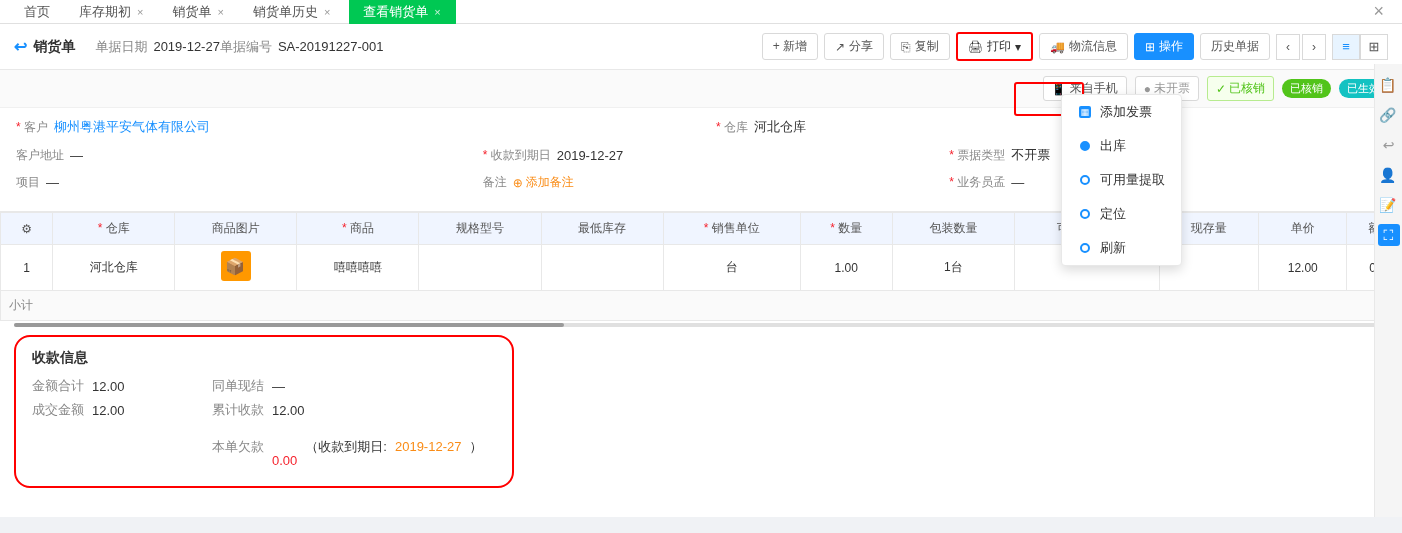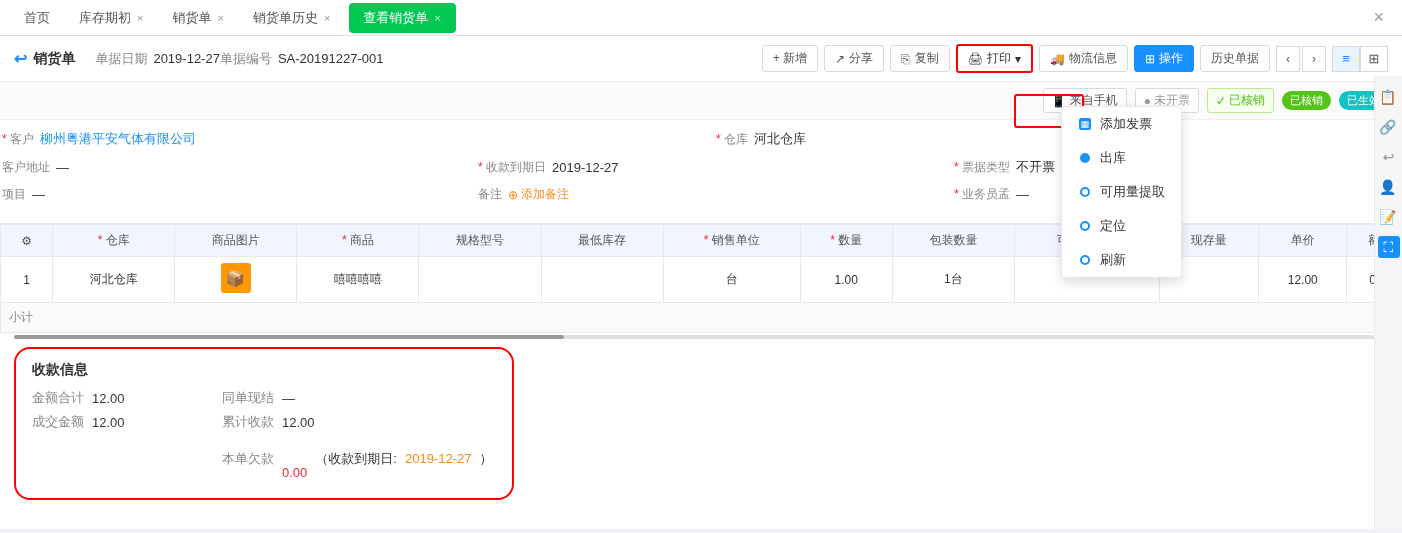--- a/index.html
+++ b/index.html
@@ -5,21 +5,21 @@
     * { box-sizing: border-box; margin: 0; padding: 0; }
     body { font-family: 'Microsoft YaHei', Arial, sans-serif; font-size: 13px; background: #f0f2f5; color: #333; overflow: hidden; }
 
     
     .tab-bar {
       display: flex;
       align-items: center;
       background: #fff;
       border-bottom: 1px solid #e0e0e0;
       padding: 0 10px;
-      height: 36px;
+      height: 24px;
       position: relative;
     }
     .tab-item {
       display: flex;
       align-items: center;
       padding: 0 14px;
       height: 40px;
       cursor: pointer;
       font-size: 13px;
       color: #555;
@@ -177,21 +177,21 @@
     .status-badge {
       padding: 2px 8px;
       border-radius: 10px;
       font-size: 11px;
     }
     .status-badge.green { background: #52c41a; color: #fff; }
     .status-badge.teal { background: #13c2c2; color: #fff; }
 
     
     .form-section {
-      padding: 10px 2px;
+      padding: 10px 16px;
       background: #fff;
     }
     .form-row {
       display: flex;
       align-items: center;
       margin-bottom: 10px;
       gap: 30px;
     }
     .form-field {
       display: flex;
@@ -288,21 +288,21 @@
       max-width: 500px;
     }
     .info-box-title {
       font-size: 14px;
       font-weight: bold;
       color: #333;
       margin-bottom: 10px;
     }
     .info-row {
       display: flex;
-      gap: 50px;
+      gap: 40px;
       margin-bottom: 6px;
       font-size: 13px;
     }
     .info-item {
       display: flex;
       align-items: center;
       gap: 8px;
       min-width: 140px;
     }
     .info-label { color: #888; }

